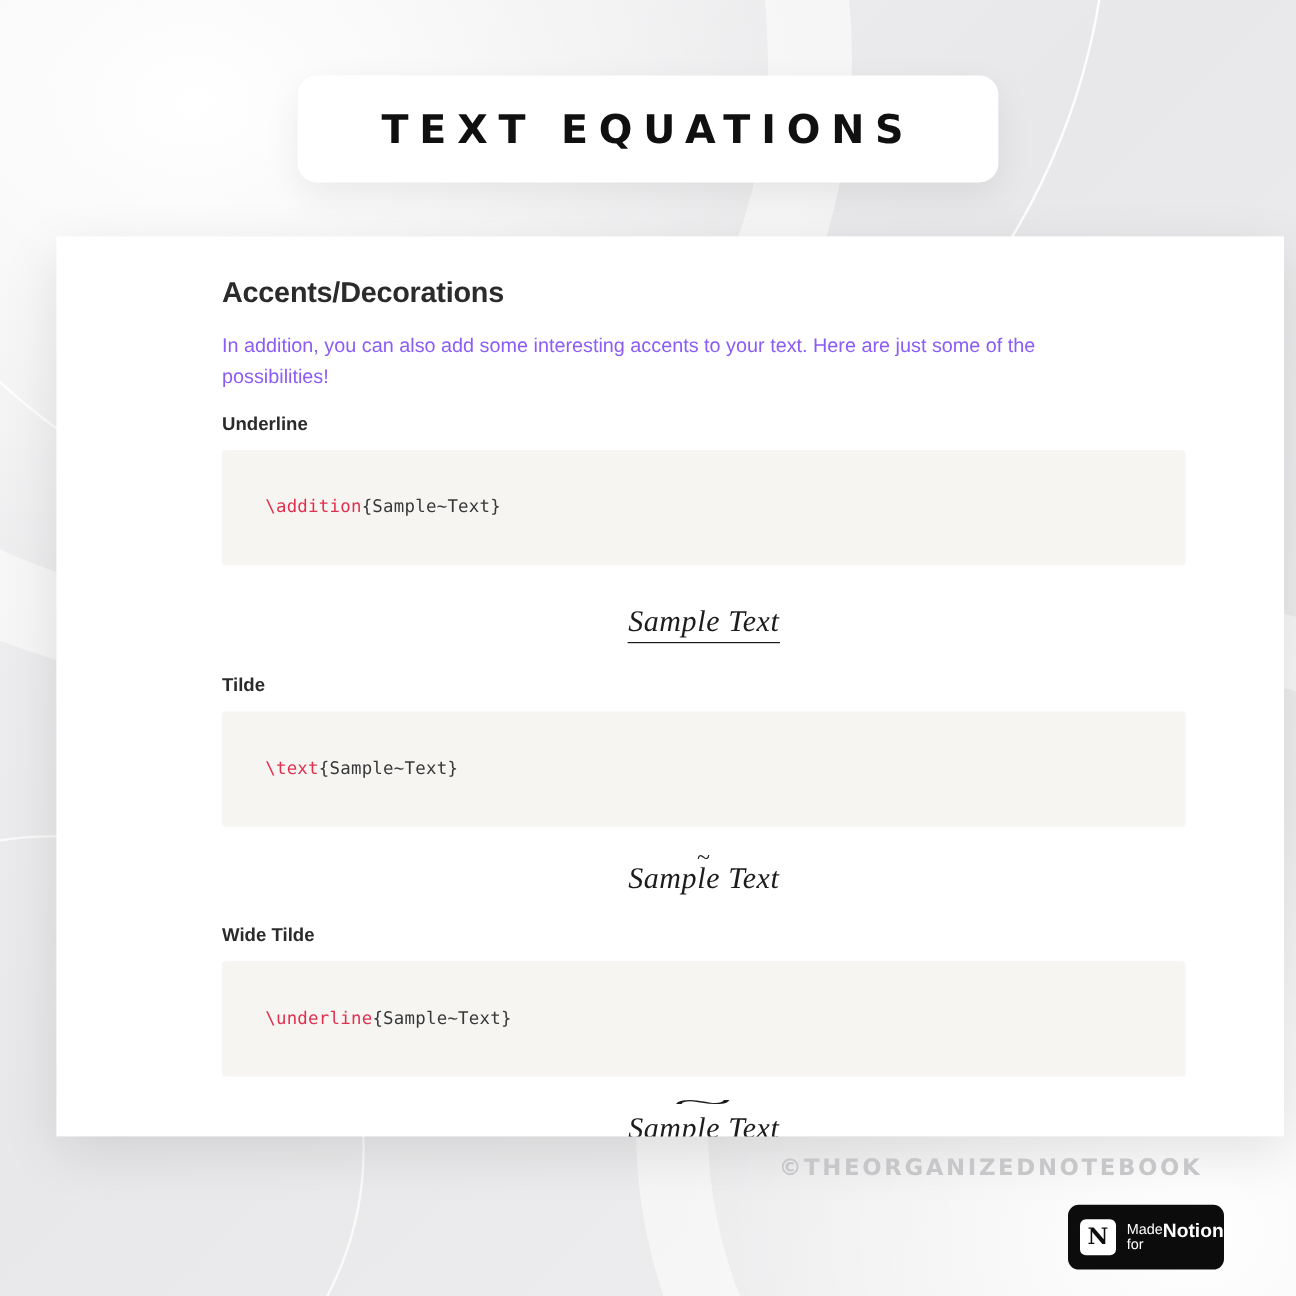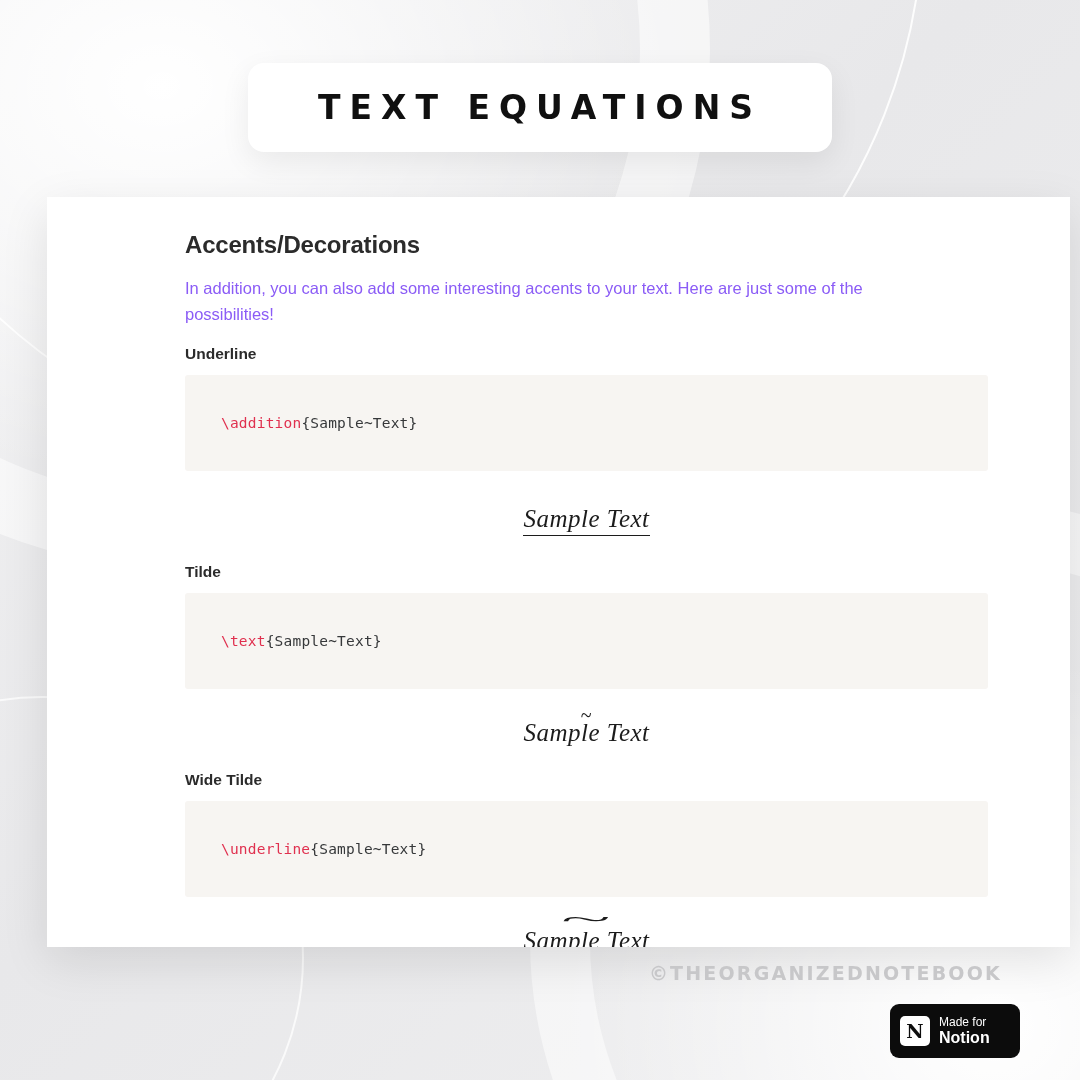--- a/index.html
+++ b/index.html
@@ -187,21 +187,21 @@
   }
   .notion-logo span {
     font-family: "DejaVu Serif", serif;
     font-weight: 700;
     font-size: 19px;
     color: #0c0c0c;
     line-height: 1;
   }
   .notion-text {
     display: flex;
-    flex-direction: column;
+    flex-direction: row;
     justify-content: center;
     line-height: 1.08;
   }
   .notion-text .l1 { font-size: 12px; color: #ffffff; font-weight: 400; }
   .notion-text .l2 { font-size: 16px; color: #ffffff; font-weight: 700; }
 </style>
 </head>
 <body>
 
 <div class="bg">

